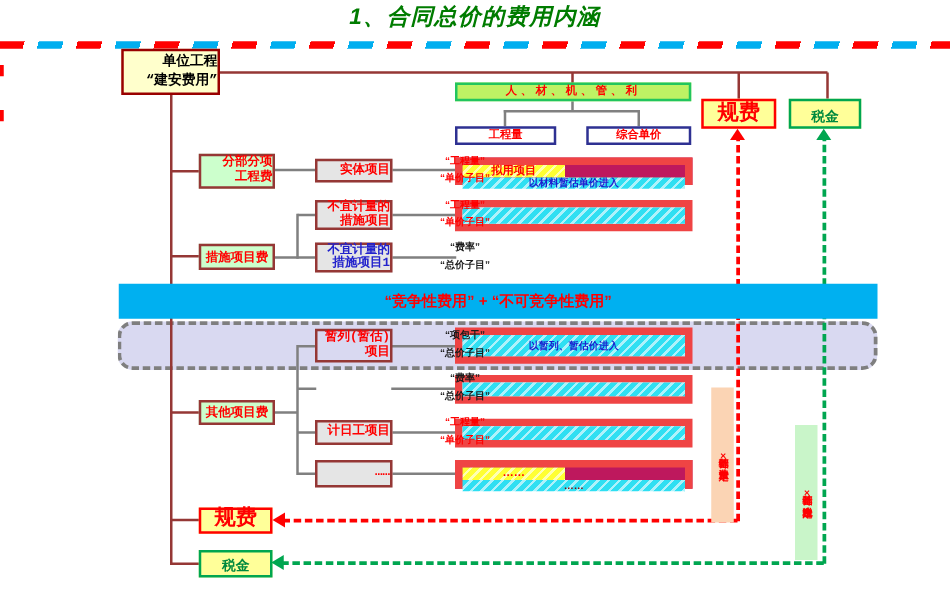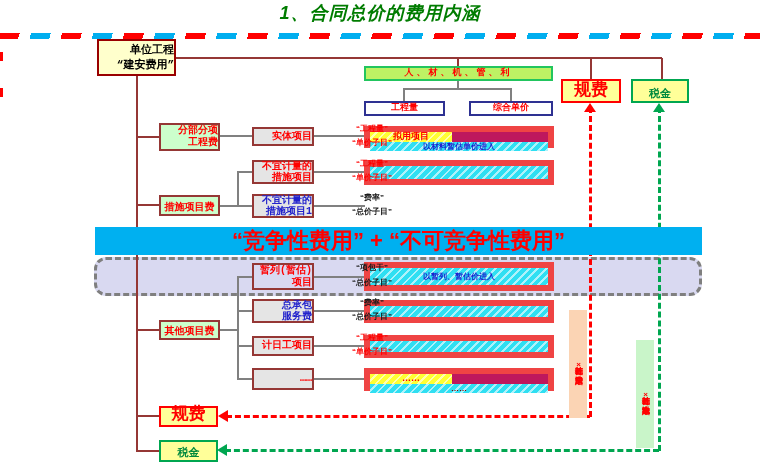--- a/index.html
+++ b/index.html
@@ -38,21 +38,21 @@
   .row .y{width:82px;color:#FF0000;font-size:9px;font-weight:bold;display:flex;align-items:center;
           justify-content:center;text-align:center;line-height:1.1;
           background:repeating-linear-gradient(135deg,#FFFF33 0 4px,#FFFFB0 4px 6px);}
   .row .gap{width:21px;background:#fff;}
   .row .c{flex:1;color:#1C1CCE;font-size:8px;font-weight:bold;display:flex;align-items:center;
           justify-content:center;text-align:center;line-height:1.2;
           background:repeating-linear-gradient(135deg,#2FDFF2 0 4px,#ADF2FB 4px 6px);}
 
   .banner{left:95px;top:227px;width:607px;height:28px;background:#00B0F0;z-index:4;
           display:flex;align-items:center;justify-content:center;
-          color:#FF0000;font-size:22px;font-weight:bold;}
+          color:#FF0000;font-size:12px;font-weight:bold;}
   .dash-container{left:94px;top:257px;width:608px;height:39px;background:#D9D9F1;
           border:3px dashed #7F7F7F;border-radius:12px;z-index:1;}
 
   .dash-v-red{width:0;border-left:3px dashed #FF0000;z-index:2;}
   .dash-h-red{height:0;border-top:3px dashed #FF0000;z-index:2;}
   .dash-v-grn{width:0;border-left:3px dashed #00A650;z-index:2;}
   .dash-h-grn{height:0;border-top:3px dashed #00A650;z-index:2;}
   .arr-up-red{width:0;height:0;border-left:6px solid transparent;border-right:6px solid transparent;
           border-bottom:9px solid #FF0000;z-index:3;}
   .arr-up-grn{width:0;height:0;border-left:6px solid transparent;border-right:6px solid transparent;
@@ -168,24 +168,20 @@
     <span>暂列(暂估)</span>
       <span>项目</span>
   </div>
   <div class="abs qcol qblk" style="left:314px;top:264px;">“项包干”</div>
   <div class="abs qcol qblk" style="left:314px;top:279px;">“总价子目”</div>
   <div class="abs row" style="left:364px;top:262px;width:190px;height:29px;">
     <div class="gap"></div>
     <div class="c">以暂列、暂估价进入</div>
   </div>
 
-  <div class="abs box col mid-box blue" style="left:252px;top:299px;width:62px;height:24px;">
-    <span>总承包</span>
-      <span>服务费</span>
-  </div>
   <div class="abs qcol qblk" style="left:314px;top:299px;">“费率”</div>
   <div class="abs qcol qblk" style="left:314px;top:313px;">“总价子目”</div>
   <div class="abs row" style="left:364px;top:300px;width:190px;height:23px;">
     <div class="y"></div>
     <div class="gap"></div>
     <div class="c"></div>
   </div>
 
   <div class="abs box col mid-box" style="left:252px;top:336px;width:62px;height:20px;">
     <span>计日工项目</span>

